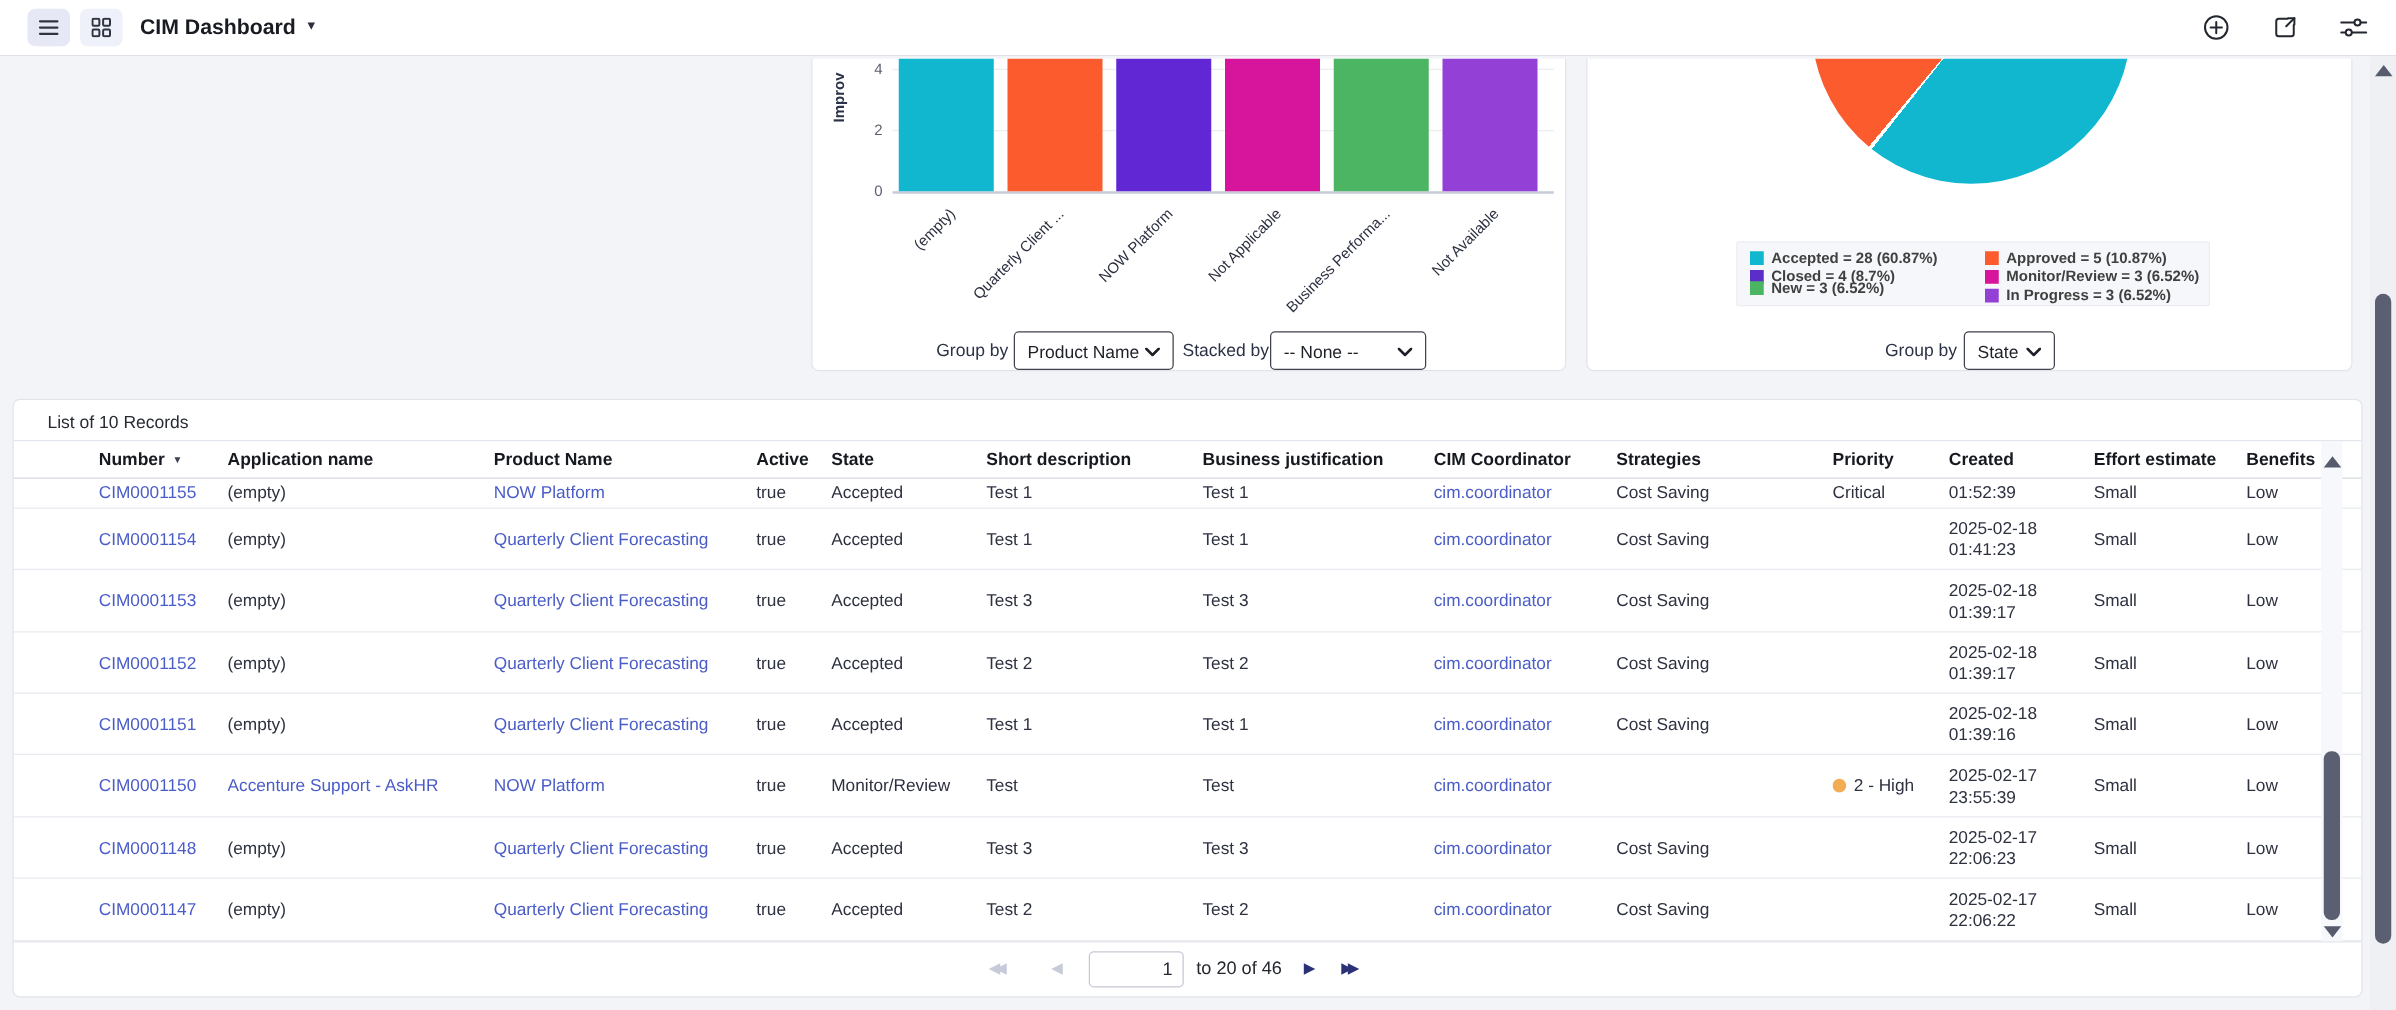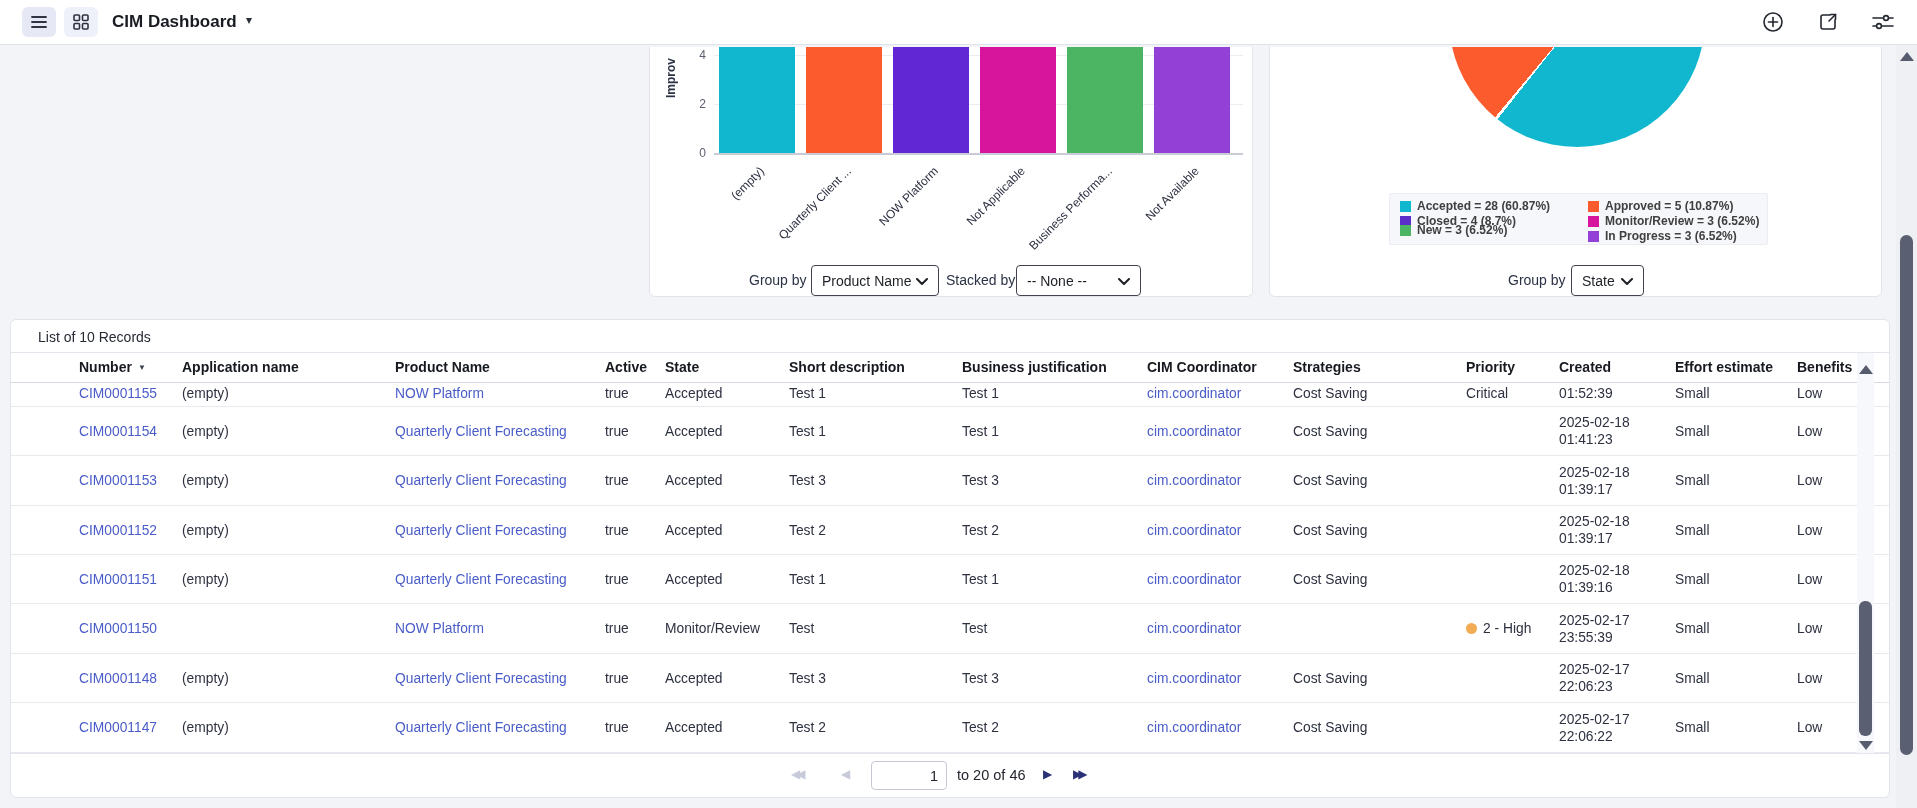--- a/index.html
+++ b/index.html
@@ -489,20 +489,23 @@
               <span>Small</span>
             </div>
             <div class="cell c-benefits">
               <span>Low</span>
             </div>
           </div>
           <div class="trow" style="top: 284px; height: 50px;">
             <div class="cell c-number">
               <span class="link">CIM0001150</span>
             </div>
+            <div class="cell c-application">
+              <span class="link">Accenture Support - AskHR</span>
+            </div>
             <div class="cell c-product">
               <span class="link">NOW Platform</span>
             </div>
             <div class="cell c-active">
               <span>true</span>
             </div>
             <div class="cell c-state">
               <span>Monitor/Review</span>
             </div>
             <div class="cell c-short">

